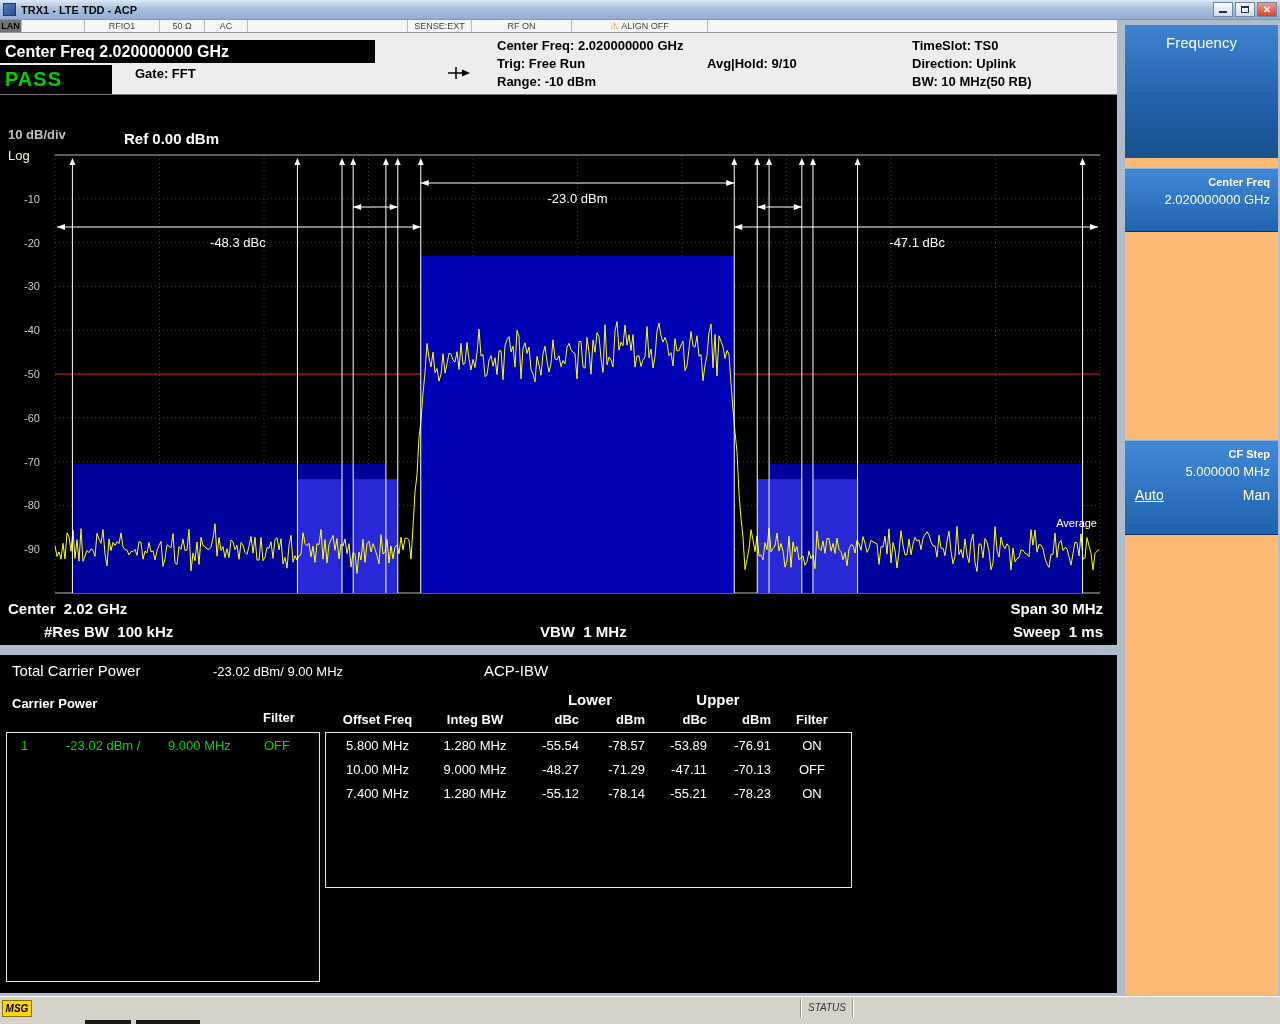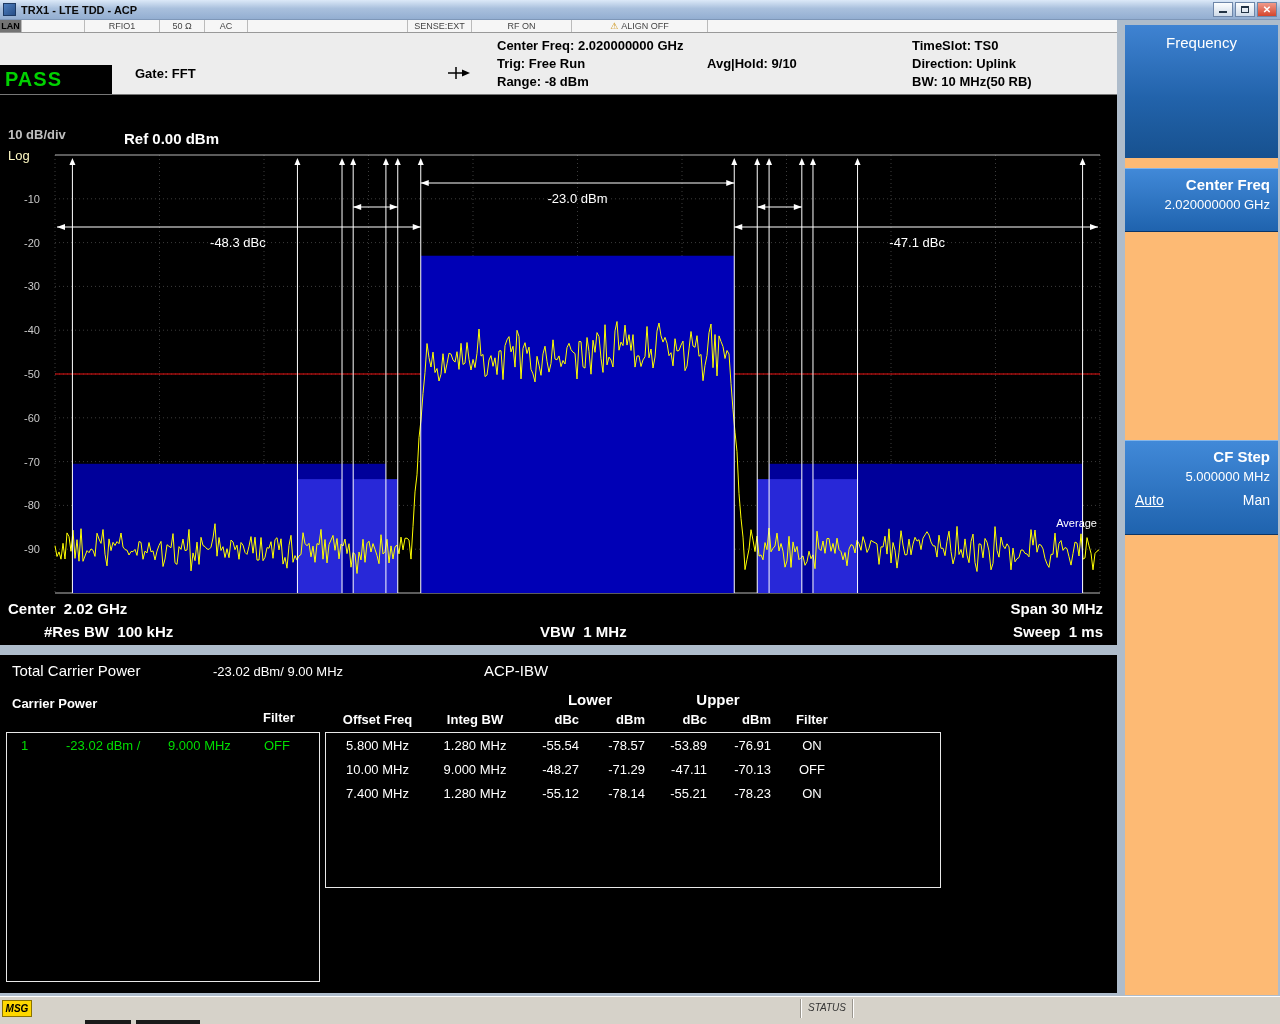--- a/index.html
+++ b/index.html
@@ -68,35 +68,35 @@
   #filter-hdr{position:absolute;left:263px;top:55px;font-weight:bold;}
   #carrier-box{position:absolute;left:6px;top:77px;width:314px;height:250px;border:1px solid #e8e8e8;}
   #carrier-row{display:grid;grid-template-columns:45px 102px 96px 66px;padding:5px 0 0 14px;color:#00dd00;}
   .ogrid{display:grid;grid-template-columns:95px 100px 64px 66px 62px 64px 62px;}
   #offset-span-headers{position:absolute;left:330px;top:36px;width:513px;font-weight:bold;font-size:15px;}
   .oh-lower{grid-column:3 / span 2;text-align:center;}
   .oh-upper{grid-column:5 / span 2;text-align:center;}
   #offset-colheads{position:absolute;left:330px;top:57px;width:513px;font-weight:bold;}
   .och{text-align:center;}
   .och.num,.ocell.num{text-align:right;padding-right:10px;}
-  #offset-box{position:absolute;left:325px;top:77px;width:616px;height:156px;
+  #offset-box{position:absolute;left:325px;top:77px;width:527px;height:156px;
     border:1px solid #e8e8e8;padding-top:5px;}
   .orow{height:24px;margin-left:4px;}
   .ocell{text-align:center;}
 
   
   #sidebar{position:absolute;left:1125px;top:25px;width:153px;height:970px;background:#fdba74;}
   #menu-title{position:absolute;left:0;top:0;width:100%;height:133px;
     background:linear-gradient(#3f83d2,#2263ab 55%,#17518f);color:#fff;text-align:center;
     padding-top:9px;font-size:15px;}
   .side-btn{position:absolute;left:0;width:153px;background:linear-gradient(#4189d8,#1f63ae);
     border-top:1px solid #85b6ea;border-bottom:1px solid #0c3566;cursor:default;}
   #btn-center-freq{top:143px;height:64px;}
   #btn-cf-step{top:415px;height:95px;}
-  .btn-label{font-weight:bold;font-size:15px;color:#fff;text-align:right;padding:7px 8px 0 0;}
+  .btn-label{font-weight:bold;font-size:11px;color:#fff;text-align:right;padding:7px 8px 0 0;}
   .btn-value{font-size:13px;color:#fff;text-align:right;padding:4px 8px 0 0;}
   .btn-states{display:flex;justify-content:space-between;padding:8px 8px 0 10px;font-size:14px;color:#fff;}
   .auto{text-decoration:underline;}
 
   
   #bottombar{position:absolute;left:0;top:996px;width:1280px;height:28px;background:#d6d2c9;
     border-top:1px solid #fff;font-style:italic;}
   #msg-box{position:absolute;left:2px;top:3px;width:30px;height:17px;background:#ffd800;
     border:1px solid #8a7400;color:#000;font-size:10px;font-weight:bold;text-align:center;line-height:15px;}
   .groove{position:absolute;top:2px;height:19px;width:2px;border-left:1px solid #9a968e;border-right:1px solid #fff;}
@@ -137,31 +137,32 @@
     <div class="scell w-f">SENSE:EXT</div>
     <div class="scell w-g">RF ON</div>
     <div class="scell w-h">
       <span class="warn">⚠</span>
       <span>ALIGN OFF</span>
     </div>
     <div class="scell w-fill"></div>
   </div>
 
   <div id="measbar">
+    <div id="cf-display">Center Freq 2.020000000 GHz</div>
     <div id="pass-box">PASS</div>
     <div id="gate-label">Gate: FFT</div>
     <svg id="trigger-icon" width="24" height="13">
       <line x1="1" y1="7" x2="16" y2="7" stroke="#000" stroke-width="1.5"></line>
       <polygon points="23,7 15,3.5 15,10.5" fill="#000"></polygon>
       <line x1="9" y1="1" x2="9" y2="13" stroke="#000" stroke-width="1.5"></line>
     </svg>
     <div id="mcol-1">
       <div class="mline">Center Freq: 2.020000000 GHz</div>
       <div class="mline">Trig: Free Run</div>
-      <div class="mline">Range: -8 dBm</div>
+      <div class="mline">Range: -10 dBm</div>
     </div>
     <div id="avg-hold">Avg|Hold: 9/10</div>
     <div id="mcol-2">
       <div class="mline">TimeSlot: TS0</div>
       <div class="mline">Direction: Uplink</div>
       <div class="mline">BW: 10 MHz(50 RB)</div>
     </div>
   </div>
 
   <div id="graph">

